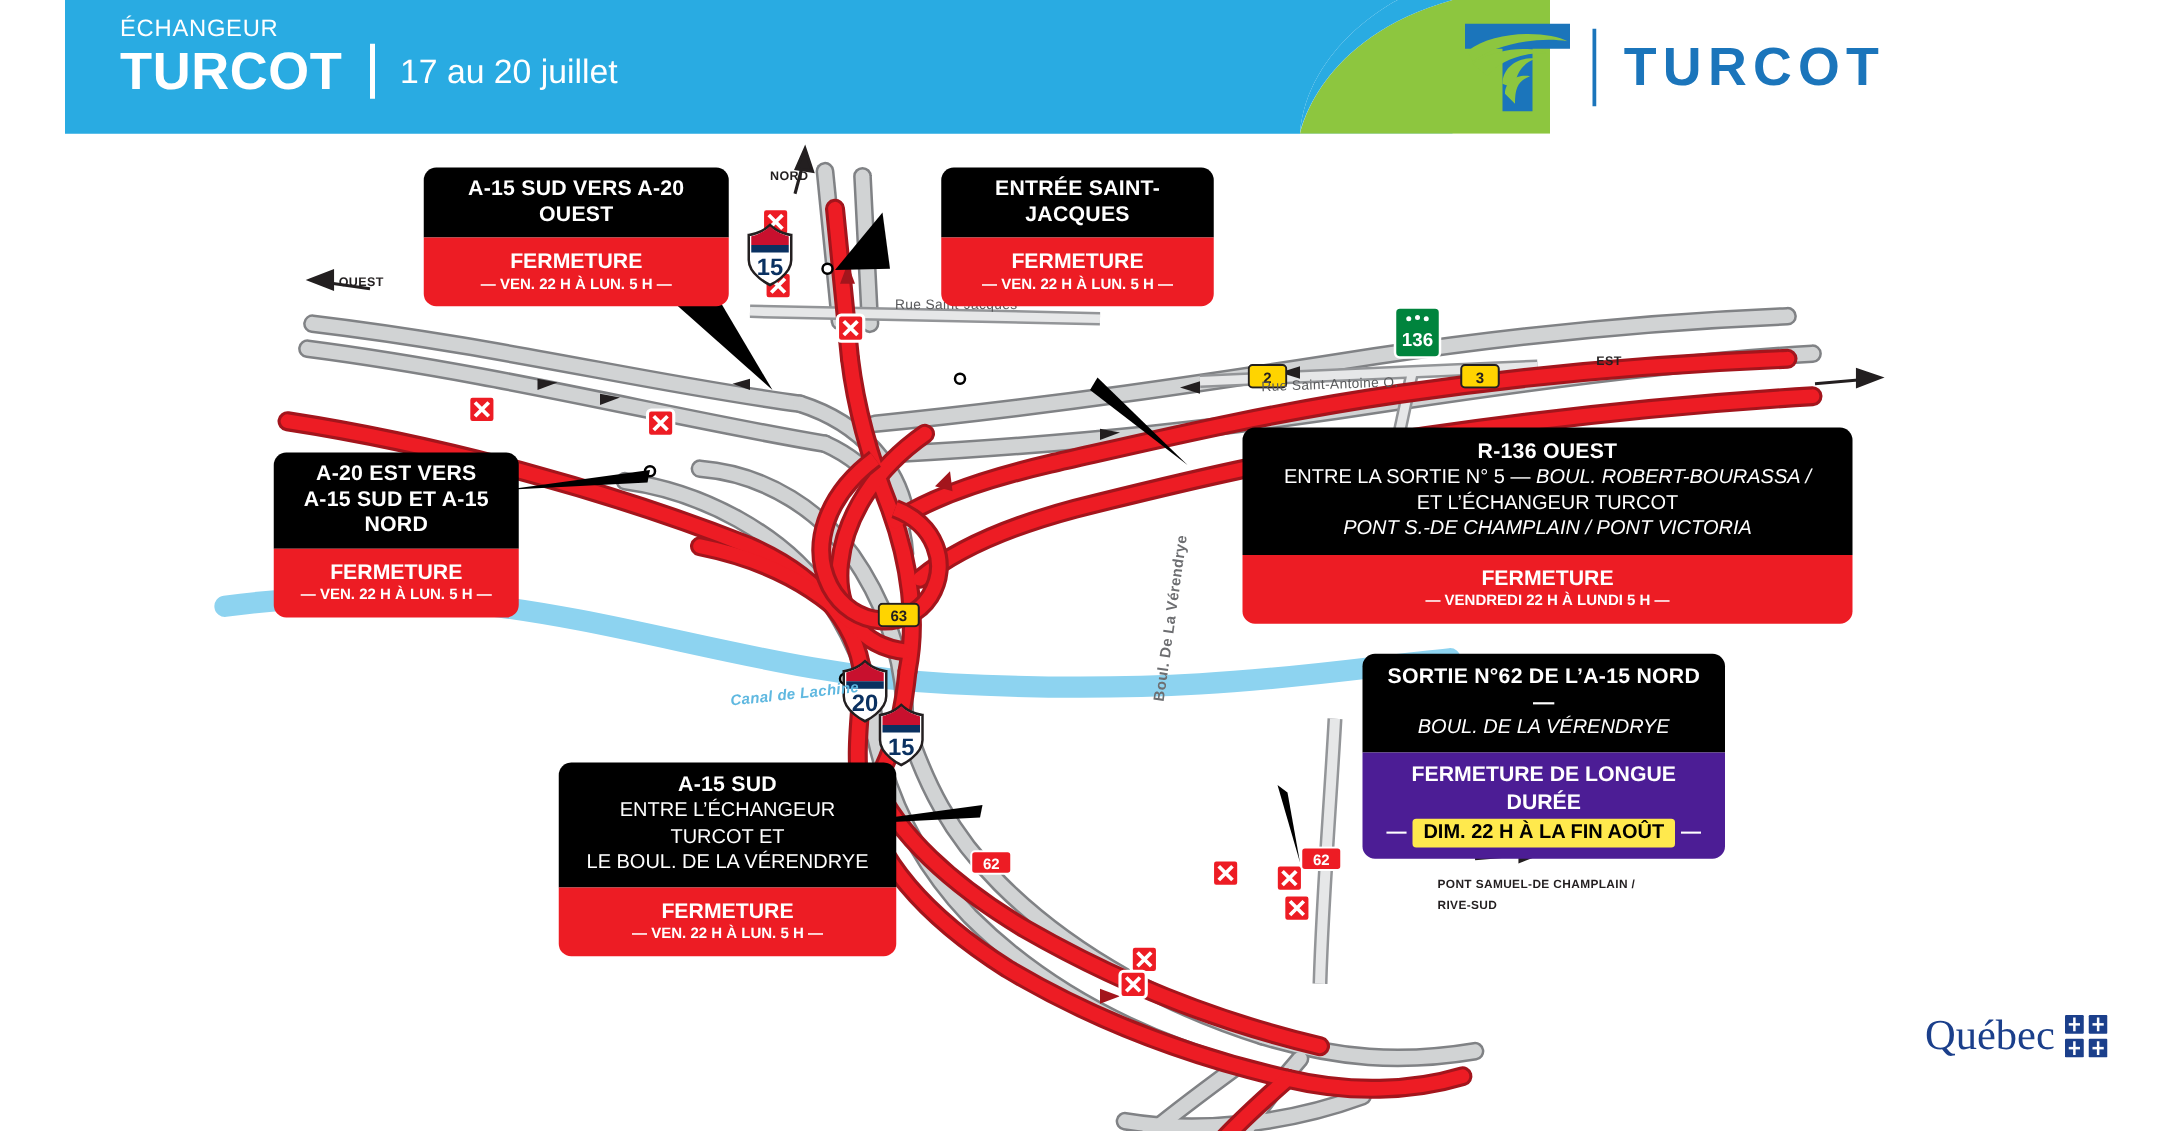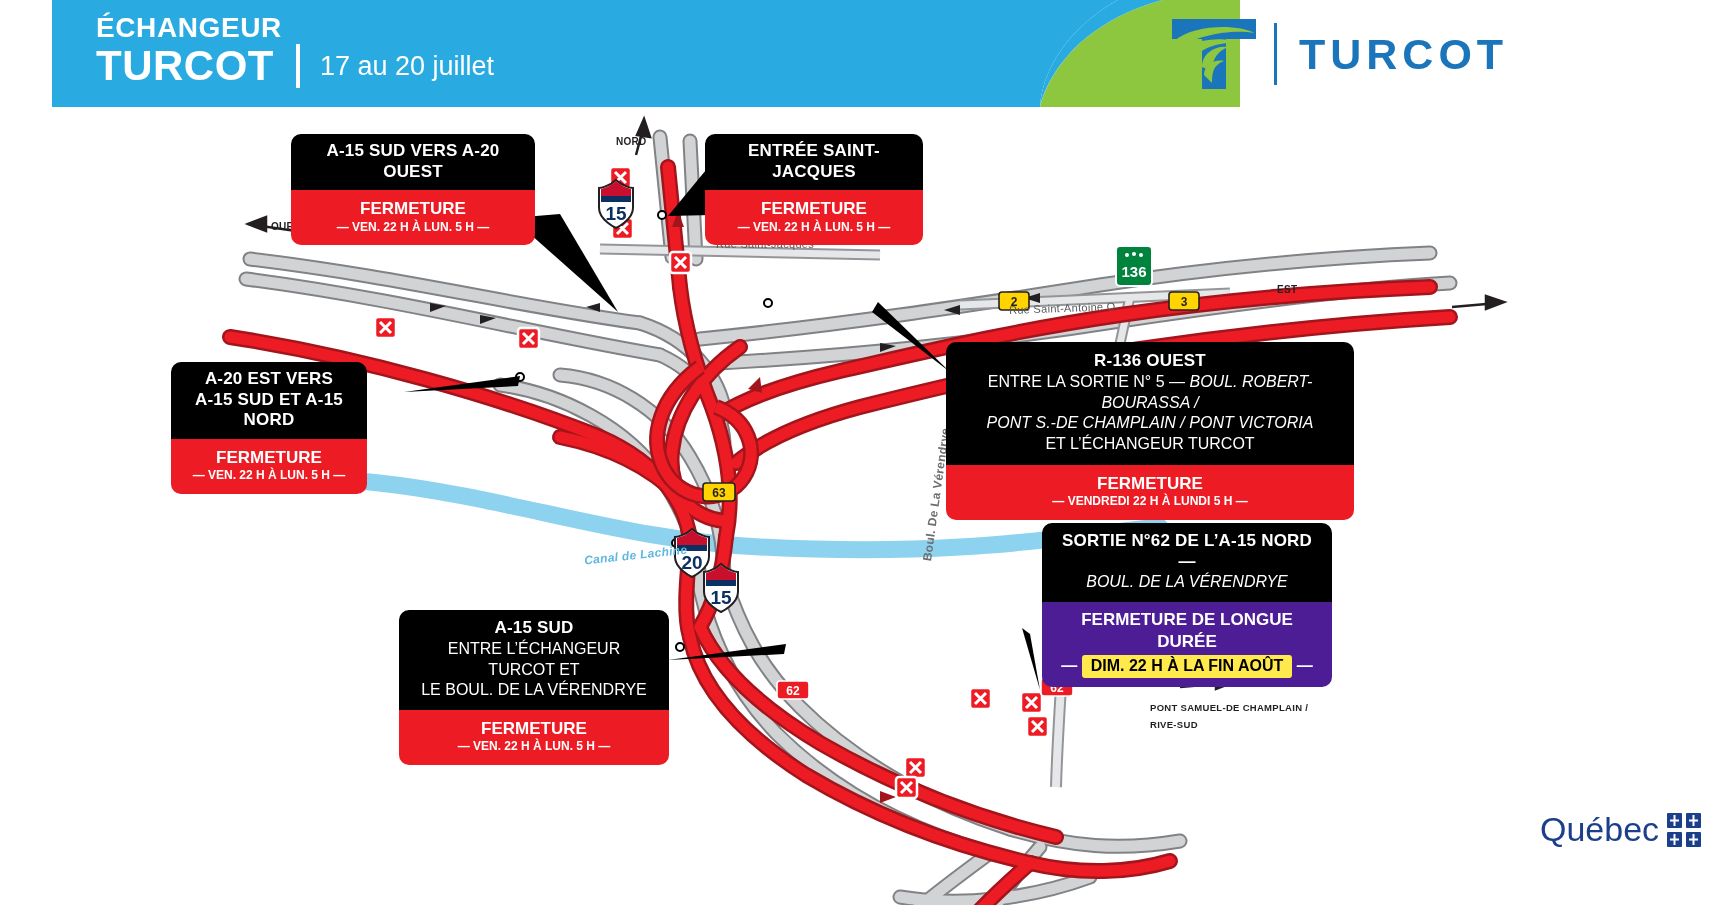--- a/index.html
+++ b/index.html
@@ -2,39 +2,39 @@
 <html><head>
 <meta charset="utf-8">
 <style>
   html,body{margin:0;padding:0;background:#fff;}
   body{width:1728px;height:905px;position:relative;overflow:hidden;
        font-family:"Liberation Sans",sans-serif;}
 
   
   .header{position:absolute;left:52px;top:0;width:1110px;height:107px;background:#29abe2;}
   .header-inner{padding:14px 0 0 44px;color:#fff;}
-  .h-sup{font-size:28px;font-weight:bold;letter-spacing:.6px;line-height:1;}
+  .h-sup{font-size:19px;font-weight:normal;letter-spacing:.6px;line-height:1;}
   .h-row{display:flex;align-items:center;margin-top:2px;}
   .h-main{font-size:42px;font-weight:bold;letter-spacing:.5px;line-height:1;}
   .h-div{width:4px;height:44px;background:#fff;margin:0 20px 0 22px;}
   .h-date{font-size:27px;line-height:1;font-weight:400;}
 
   .headswoosh{position:absolute;left:1040px;top:0;width:200px;height:107px;overflow:hidden;}
 
   
   .logo{position:absolute;left:1168px;top:16px;width:420px;height:76px;display:flex;align-items:center;}
   .logo-mark{width:92px;height:74px;}
   .logo-bar{width:3px;height:62px;background:#1b75bb;margin:0 22px 0 14px;}
   .logo-word{font-size:43px;font-weight:bold;color:#1b75bb;letter-spacing:5px;line-height:1;}
 
   
   .map{position:absolute;left:0;top:107px;width:1728px;height:798px;}
 
   
-  .callout{position:absolute;}
+  .callout{position:absolute;margin-left:48px;}
   .c-black{background:#000;color:#fff;border-radius:10px 10px 0 0;
            padding:7px 18px 8px;text-align:center;}
   .c-red{background:#ed1c24;color:#fff;border-radius:0 0 10px 10px;
          padding:8px 18px 10px;text-align:center;}
   .c-darkred{background:#4c1d95;color:#fff;border-radius:0 0 10px 10px;
          padding:7px 14px 9px;text-align:center;}
   .t-title{font-size:17px;font-weight:bold;letter-spacing:.2px;line-height:1.22;}
   .t-sub{font-size:16px;line-height:1.3;font-weight:400;}
   .t-sub i{font-style:italic;}
   .t-ferm{font-size:17px;font-weight:bold;line-height:1.25;}
@@ -47,21 +47,21 @@
   .leaders{position:absolute;left:0;top:0;width:1728px;height:905px;pointer-events:none;}
 
   
   .mlabel{position:absolute;font-size:10px;font-weight:bold;color:#231f20;letter-spacing:.3px;}
   .mlabel.st{font-weight:normal;font-size:11px;color:#58595b;}
   .mlabel.canal{font-style:italic;font-weight:bold;font-size:12px;color:#5fb8e0;}
   .mlabel.verd{font-weight:bold;font-size:12px;color:#6d6e71;}
 
   
   .quebec{position:absolute;left:1540px;top:810px;display:flex;align-items:center;}
-  .q-word{font-family:Liberation Sans, sans-serif;font-size:34px;color:#1b3f8b;font-weight:400;}
+  .q-word{font-family:Liberation Serif, serif;font-size:34px;color:#1b3f8b;font-weight:400;}
   .q-flag{width:34px;height:34px;margin-left:8px;position:relative;}
 </style>
 </head>
 <body>
 
 <div class="header">
   <div class="header-inner">
     <div class="h-sup">ÉCHANGEUR</div>
     <div class="h-row">
       <div class="h-main">TURCOT</div>
@@ -370,28 +370,28 @@
   <div class="c-black">
     <div class="t-title">A-20 EST VERS</div>
     <div class="t-title">A-15 SUD ET A-15 NORD</div>
   </div>
   <div class="c-red">
     <div class="t-ferm">FERMETURE</div>
     <div class="t-hours">— VEN. 22 H À LUN. 5 H —</div>
   </div>
 </div>
 
-<div class="callout" style="left:946px;top:342px;width:408px">
+<div class="callout" style="left:946px;top:342px;width:488px">
   <div class="c-black" style="padding:9px 16px 10px">
     <div class="t-title">R-136 OUEST</div>
     <div class="t-sub">
       <span>ENTRE LA SORTIE N° 5 — </span><i>BOUL. ROBERT-BOURASSA /</i>
     </div>
+    <div class="t-sub"><span>ET L’ÉCHANGEUR TURCOT</span></div>
     <div class="t-sub"><i>PONT S.-DE CHAMPLAIN / PONT VICTORIA</i></div>
-    <div class="t-sub"><span>ET L’ÉCHANGEUR TURCOT</span></div>
   </div>
   <div class="c-red">
     <div class="t-ferm">FERMETURE</div>
     <div class="t-hours">— VENDREDI 22 H À LUNDI 5 H —</div>
   </div>
 </div>
 
 <div class="callout" style="left:1042px;top:523px;width:290px">
   <div class="c-black" style="padding:8px 14px 9px">
     <div class="t-title">SORTIE N°62 DE L’A-15 NORD —</div>

